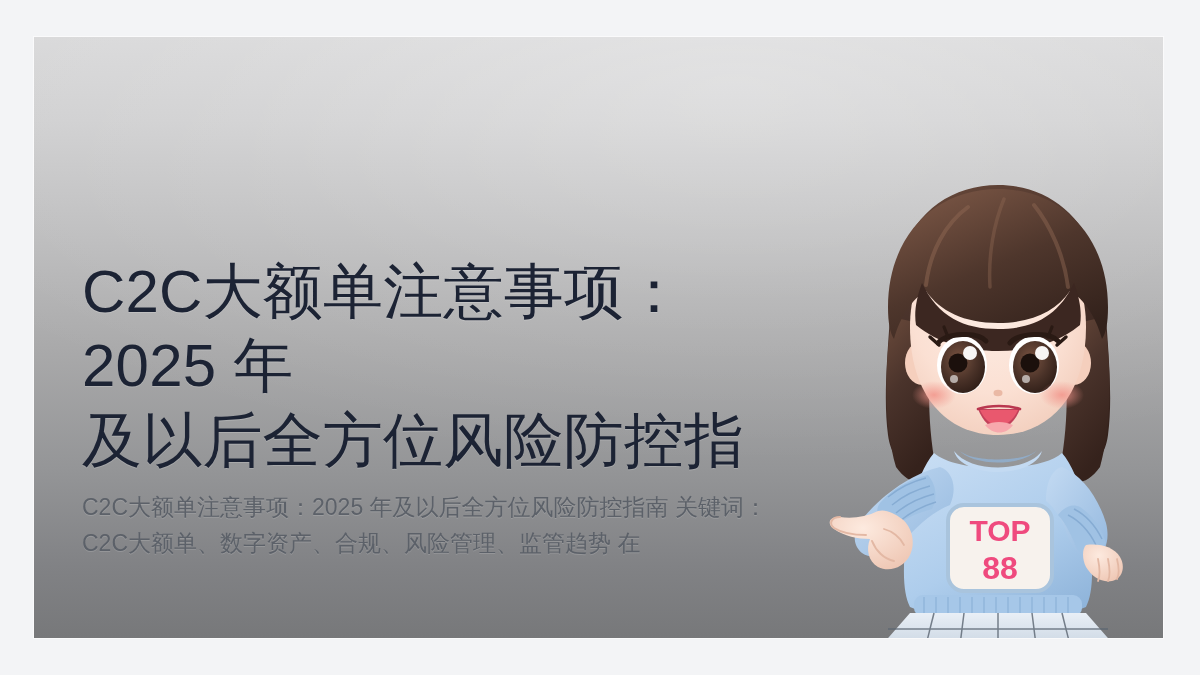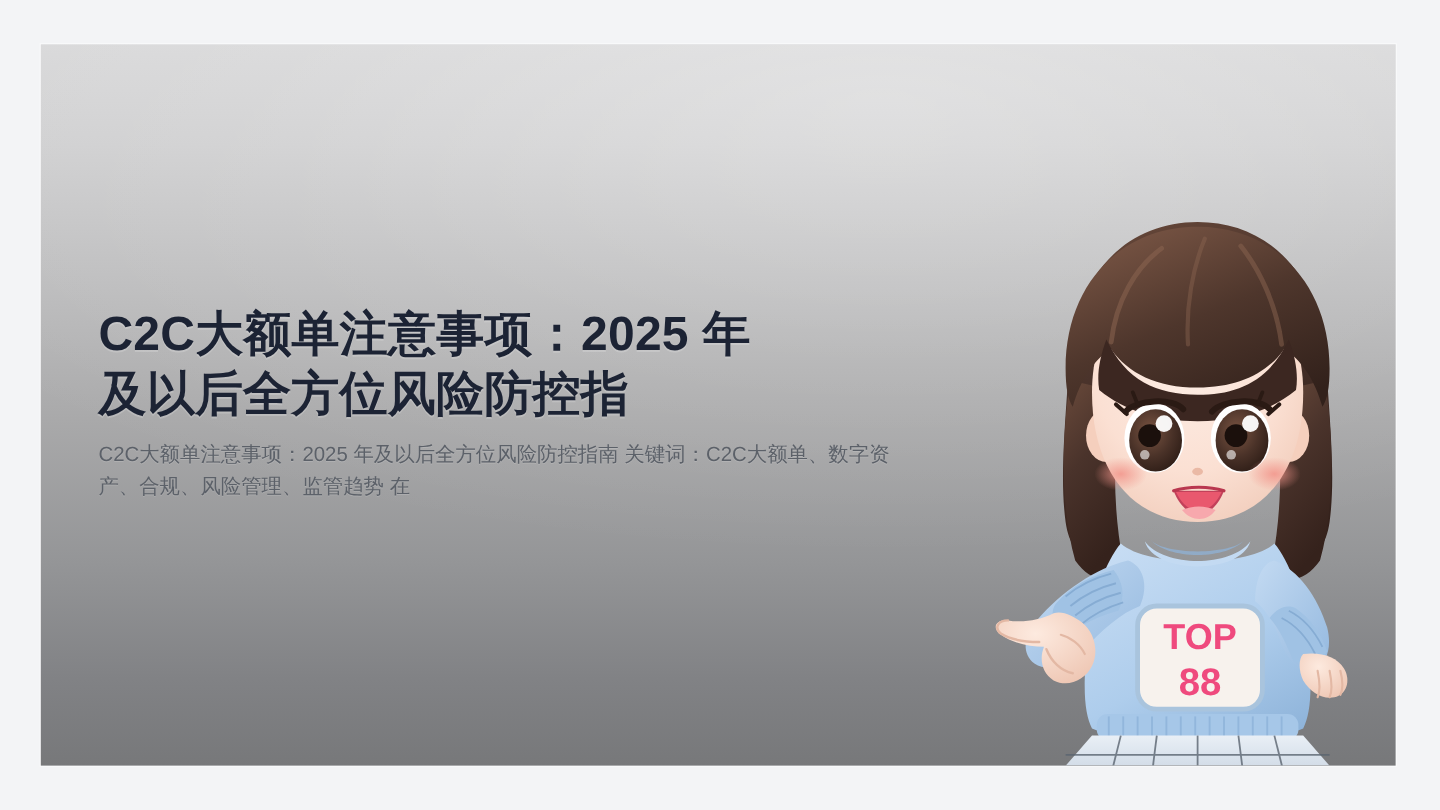--- a/index.html
+++ b/index.html
@@ -54,32 +54,32 @@
   
   #text-block {
     position: absolute;
     left: 48px;
     top: 218px;
     width: 700px;
   }
 
   #slide-title {
     margin: 0;
-    font-size: 40px;
+    font-size: 60px;
     line-height: 1.24;
-    font-weight: 700;
+    font-weight: 400;
     letter-spacing: 0.2px;
     color: #1c2334;
     text-shadow: 0 1px 0 rgba(255,255,255,0.18);
     white-space: pre-line;
   }
 
   #slide-subtitle {
     margin: 12px 0 0 0;
-    font-size: 17px;
+    font-size: 23px;
     line-height: 1.55;
     font-weight: 400;
     color: #5c6169;
     max-width: 690px;
     text-shadow: 0 1px 0 rgba(255,255,255,0.14);
   }
 
   
   #character {
     position: absolute;

